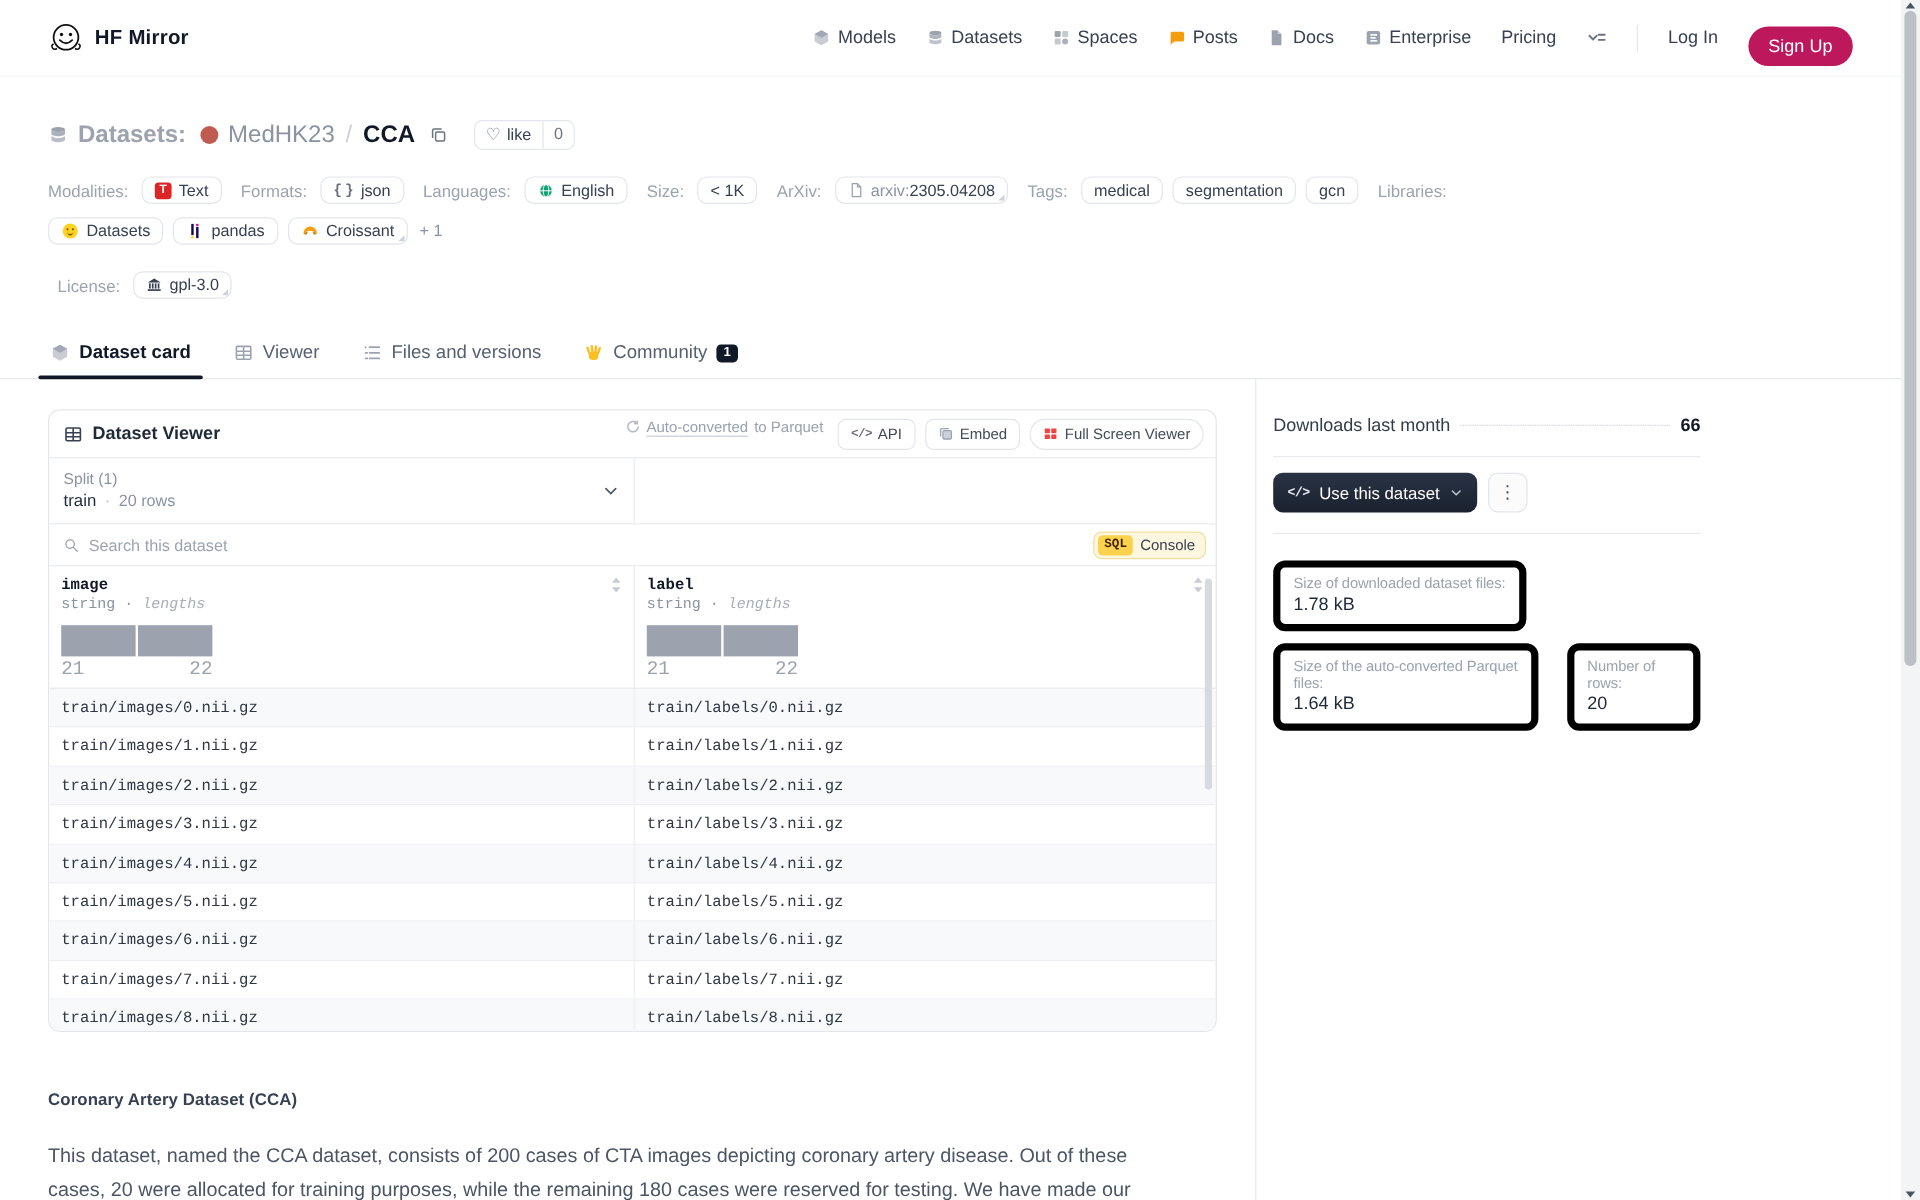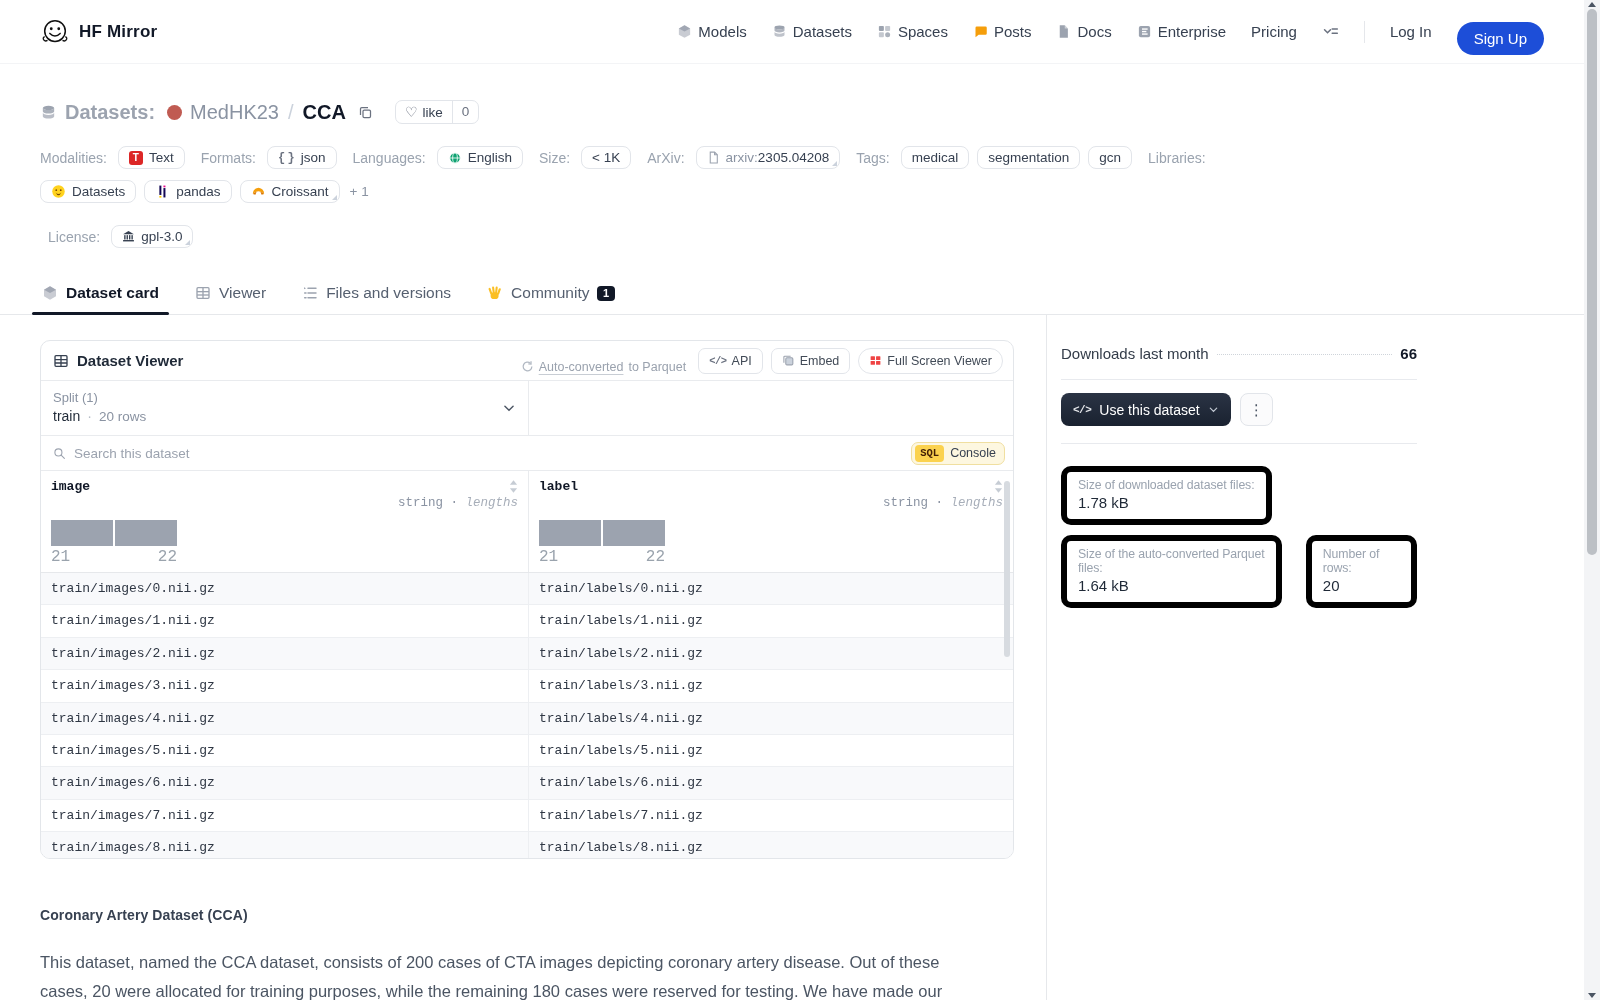--- a/index.html
+++ b/index.html
@@ -15,21 +15,21 @@
   .brand-name { font-size:17px; font-weight:bold; color:#111827; letter-spacing:.2px; }
   .nav-search { position:relative; margin-left:24px; }
   .nav-search input { width:378px; height:37px; border:1px solid #e5e7eb; border-radius:9px;
     padding:0 12px 0 34px; font-size:14.5px; color:#374151; outline:none; background:#fff; }
   .nav-search input::placeholder { color:#9ca3af; }
   .nav-search .ic { position:absolute; left:11px; top:11px; width:15px; height:15px; color:#6b7280; }
   .nav-right { margin-left:auto; display:flex; align-items:center; gap:25px; }
   .nav-item { display:flex; align-items:center; gap:6px; font-size:15px; color:#374151; cursor:pointer; white-space:nowrap; }
   .nav-item .ic { color:#9ca3af; width:15px; height:15px; }
   .nav-sep { width:1px; height:22px; background:#e5e7eb; }
-  .btn-signup { background:#1d4ed8; color:#fff; font-size:15px; padding:8px 17px; border-radius:999px; border:none; cursor:pointer;margin-top:14px; }
+  .btn-signup { background:#be185d; color:#fff; font-size:15px; padding:8px 17px; border-radius:999px; border:none; cursor:pointer;margin-top:14px; }
 
   
   .page-pad { padding:0 40px; }
   .title-row { margin-top:36px; display:flex; align-items:center; gap:8px; }
   .title-row .db-ic { color:#9ca3af; width:17px; height:17px; }
   .t-label { font-size:20px; font-weight:bold; color:#9ca3af; margin-right:4px; }
   .t-avatar { width:15px; height:15px; border-radius:50%; background:#c05b52; display:inline-block; }
   .t-owner { font-size:20px; color:#8a93a2; }
   .t-slash { font-size:20px; color:#cbd2dc; margin:0 1px; }
   .t-name { font-size:20px; font-weight:bold; color:#111827; }
@@ -67,21 +67,21 @@
   .main { display:flex; align-items:stretch; min-height:710px; }
   .col-left { width:1046px; padding:25px 32px 0 40px; flex:none; }
   .sidebar { flex:1; border-left:1px solid #e6e8eb; padding:30px 0 0 14px; }
   .sidebar-inner { width:356px; }
 
   
   .vcard { border:1px solid #e3e6ea; border-radius:10px; overflow:hidden; position:relative; width:974px; }
   .vc-header { height:40px; display:flex; align-items:center; justify-content:space-between; padding:0 10px 0 12px; border-bottom:1px solid #e9ebee; }
   .vc-title { display:flex; align-items:center; gap:8px; font-size:15px; font-weight:bold; color:#1f2937; }
   .vc-title .ic { color:#374151; }
-  .vc-actions { display:flex; align-items:flex-end; gap:8px; }
+  .vc-actions { display:flex; align-items:flex-start; gap:8px; }
   .autoconv { display:flex; align-items:center; gap:5px; font-size:12.5px; color:#9aa2ae; margin-right:4px; }
   .autoconv .ic { width:13px; height:13px; color:#b3bac4; }
   .autoconv .u { text-decoration:underline; text-decoration-style:solid; text-underline-offset:3px; text-decoration-color:#c8cdd4; cursor:pointer; }
   .vc-btn { display:flex; align-items:center; gap:5px; height:26px; padding:0 10px; border:1px solid #e2e5ea; border-radius:7px;
     font-size:12.5px; color:#424b57; background:#fff; cursor:pointer; white-space:nowrap; }
   .vc-btn.round { border-radius:999px; }
   .code-glyph { font-family:"Liberation Mono",monospace; font-size:10.5px; font-weight:bold; color:#6b7280; letter-spacing:-0.5px; }
   .vc-btn .ic { width:13px; height:13px; color:#9ca3af; }
   .vc-btn .red { color:#ef4444; }
 
@@ -93,21 +93,21 @@
   .split-rows { color:#8a93a2; font-size:13.5px; }
   .split-chev { position:absolute; right:12px; top:20px; width:14px; height:14px; color:#4b5563; }
 
   .vc-searchrow { height:35px; display:flex; align-items:center; border-bottom:1px solid #e9ebee; padding:0 8px 0 12px; }
   .vc-search { display:flex; align-items:center; gap:8px; flex:1; color:#9ca3af; font-size:13.5px; }
   .vc-search .ic { width:13px; height:13px; }
   .console-pill { display:flex; align-items:center; gap:6px; border:1px solid #f0dfa0; background:#fdf7e0; border-radius:7px; padding:2px 8px 2px 3px; cursor:pointer; }
   .sql-badge { background:#fbd24e; color:#422006; font-size:10.5px; font-weight:bold; border-radius:4px; padding:2.5px 5px; font-family:"Liberation Mono",monospace; }
   .console-label { font-size:12.5px; color:#374151; }
 
-  .vc-thead { display:flex; border-bottom:1px solid #e6e8eb;text-align:right; }
+  .vc-thead { display:flex; border-bottom:1px solid #e6e8eb; }
   .vc-col { padding:8px 10px 6px; position:relative; }
   .vc-col.first { width:488px; border-right:1px solid #e9ebee; }
   .vc-col.second { flex:1; }
   .col-top { display:flex; justify-content:space-between; align-items:center; }
   .col-name { font-family:"Liberation Mono",monospace; font-size:13px; font-weight:bold; color:#111827; }
   .sort { width:9px; height:13px; cursor:pointer; }
   .col-sub { margin-top:2px; font-family:"Liberation Mono",monospace; font-size:12.5px; color:#8a93a2; }
   .col-sub .stat { font-style:italic; color:#a7aeb9; }
   .hist { margin-top:10px; display:flex; gap:2px; }
   .hist-bar { width:62px; height:26px; background:#9ca3af; cursor:pointer; }

